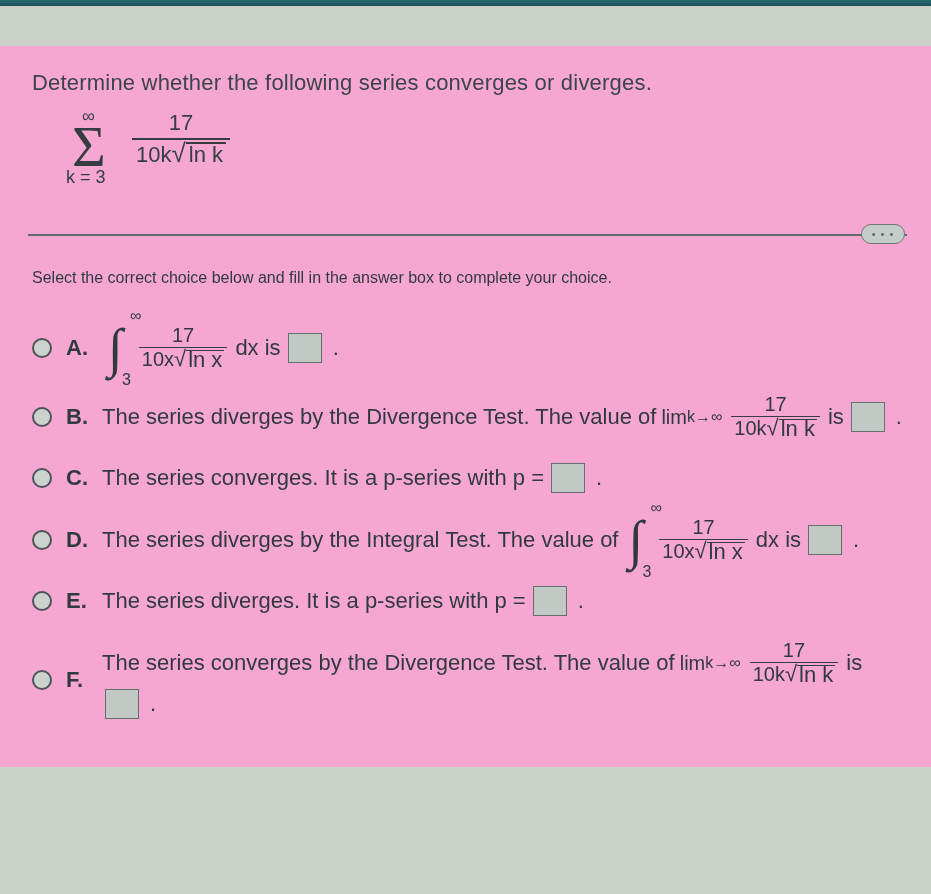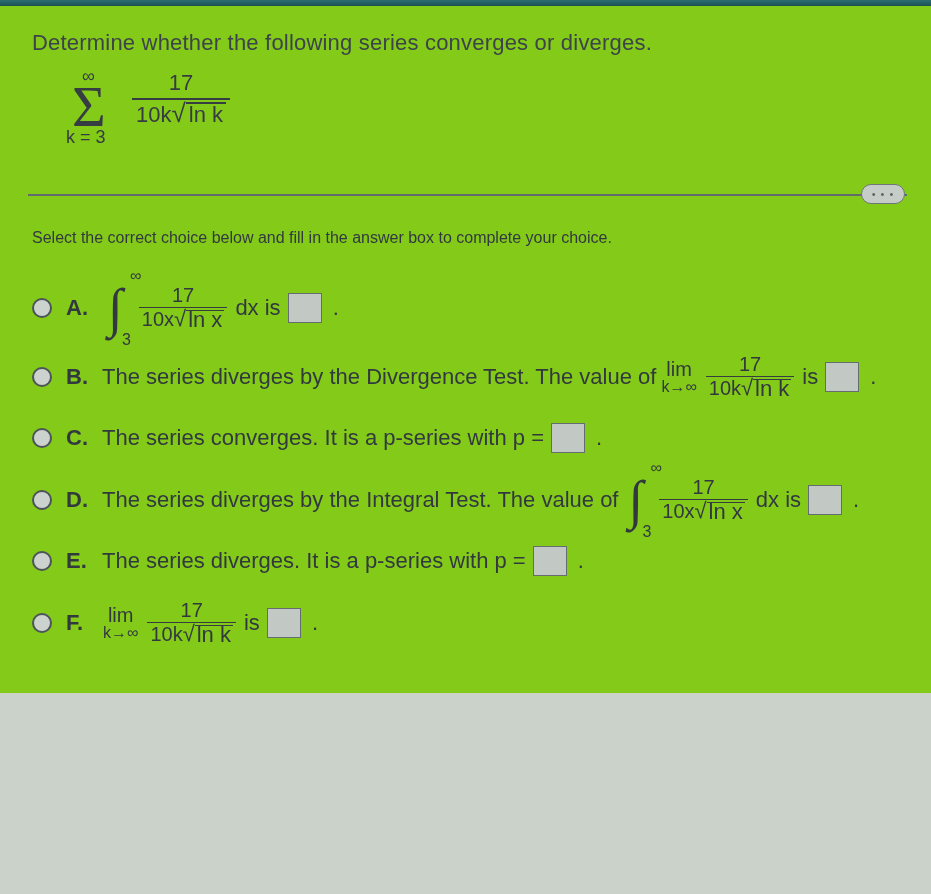--- a/index.html
+++ b/index.html
@@ -11,24 +11,25 @@
     font-family: Arial, Helvetica, sans-serif;
     background: #cbd2ca;
     color: #2e3236;
     position: relative;
   }
   .bar-top {
     height: 6px;
     background: linear-gradient(to bottom, #2b6d73 0%, #1a4f54 100%);
   }
   .page {
-    background: #84cc16;
+    background: #f9a8d4;
     padding: 18px 24px 24px 28px;
     width: 100%;
     filter: contrast(0.97) brightness(1.0);
+    margin-top: 40px;
   }
   .prompt {
     font-size: 22px;
     color: #3a4247;
     margin: 6px 4px 22px 4px;
     letter-spacing: 0.2px;
   }
   .formula {
     margin: 10px 0 18px 44px;
     position: relative;
@@ -164,21 +165,21 @@
   .integral .intsym {
     font-size: 54px;
     line-height: 42px;
     font-family: 'Georgia', serif;
     margin-right: 2px;
   }
   .integral .ub { position: absolute; top: -24px; }
   .integral .lb { position: absolute; bottom: -24px; left: 2px; }
   .lim {
     display: inline-flex;
-    flex-direction: column;
+    flex-direction: row;
     align-items: center;
     font-size: 20px;
     line-height: 1;
     margin: 0 1px;
   }
   .lim .limtop { }
   .lim .limbot { font-size: 16px; }
   .inputbox {
     display: inline-block;
     width: 34px;
@@ -321,20 +322,21 @@
         <span>The series diverges. It is a p-series with p =</span>
         <span class="inputbox"></span>
           <span class="period">.</span>
       </span>
     </div>
 
     <div class="choice">
       <span class="radio"></span>
       <span class="clabel">F.</span>
       <span class="ctext">
+        <span>The series converges by the Divergence Test. The value of</span>
         <span class="lim">
           <span class="limtop">lim</span>
           <span class="limbot">k→∞</span>
         </span>
         <span class="inlinefrac">
           <span class="num">17</span>
           <span class="bar"></span>
           <span class="den"><span>10k</span><span class="smallsqrt">
                 <span class="radical">√</span>
                 <span class="radicand">ln k</span>

